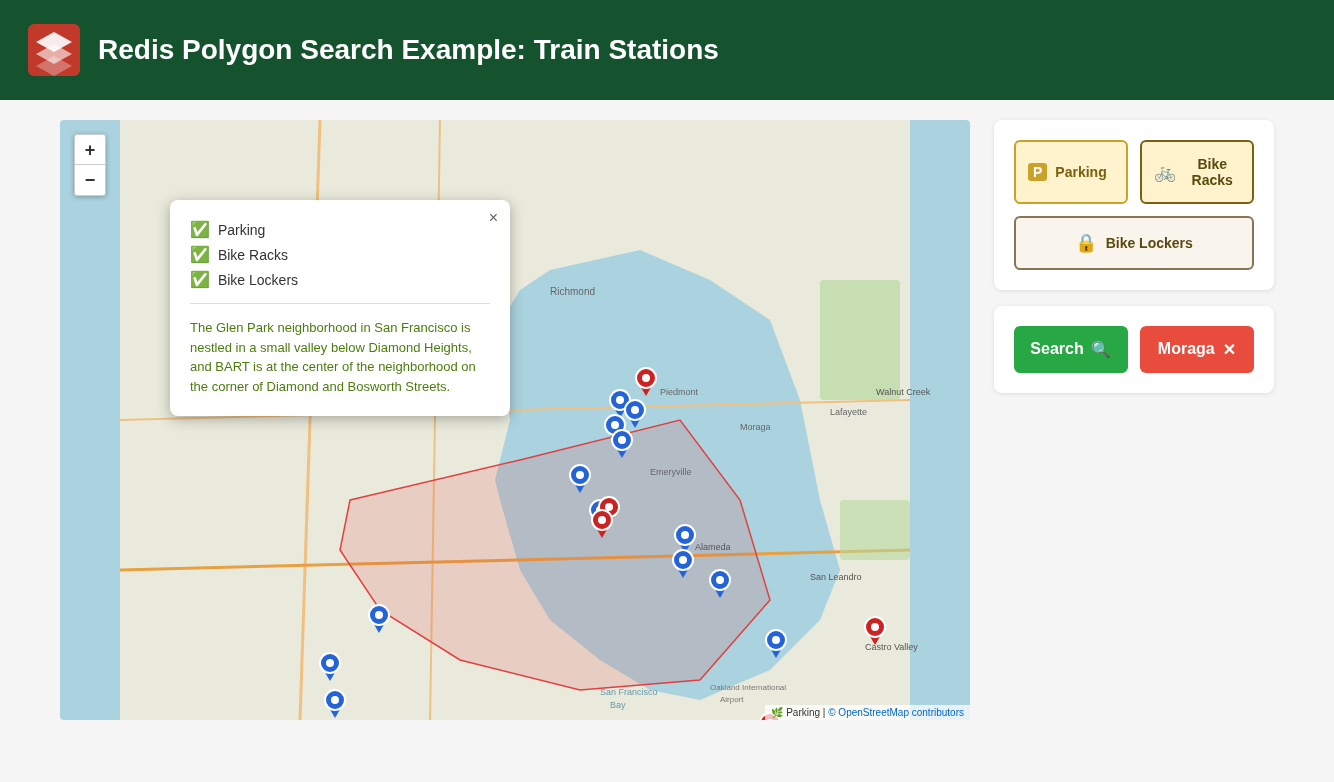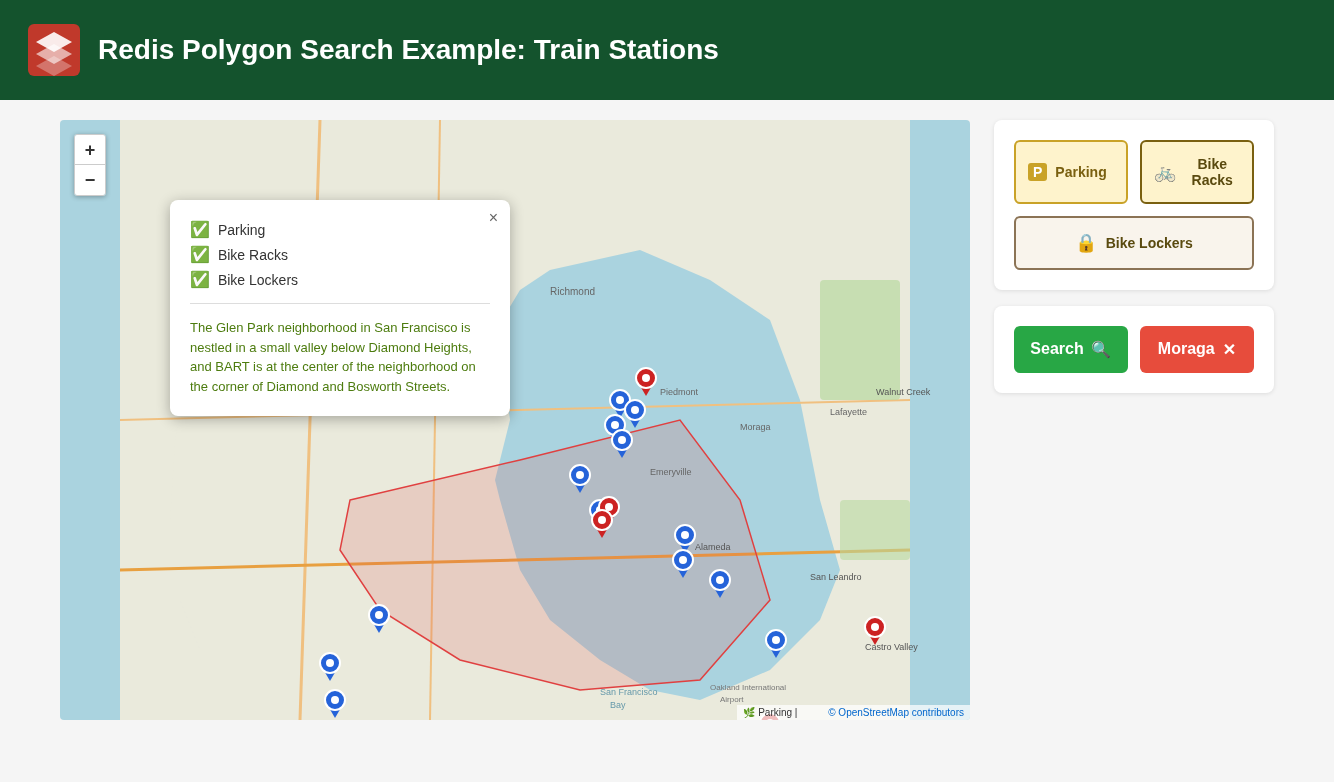--- a/index.html
+++ b/index.html
@@ -138,21 +138,21 @@
     #map-attribution {
       position: absolute;
       bottom: 0;
       right: 0;
       background: rgba(255,255,255,0.7);
       padding: 2px 6px;
       font-size: 10px;
       color: #333;
       z-index: 10;
     }
-    #map-attribution a { color: #0066cc; text-decoration: none; margin-left: 28px; }
+    #map-attribution a { color: #0066cc; text-decoration: none; }
 
     
     #sidebar {
       width: 280px;
       flex-shrink: 0;
     }
 
     
     #filter-buttons {
       background: white;

